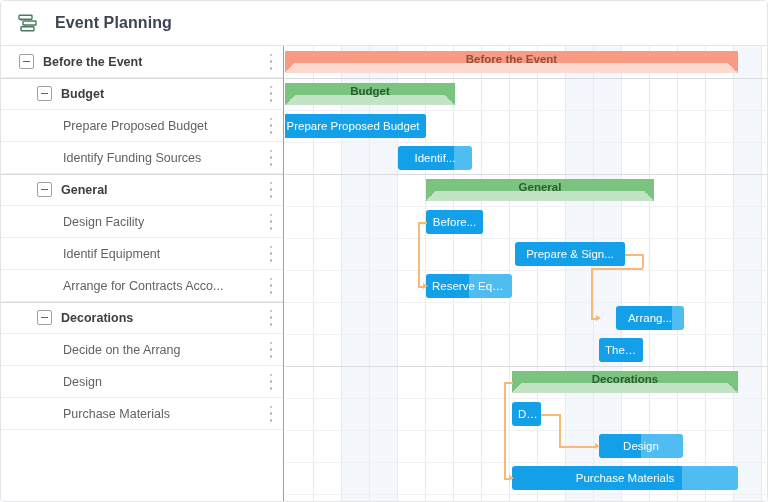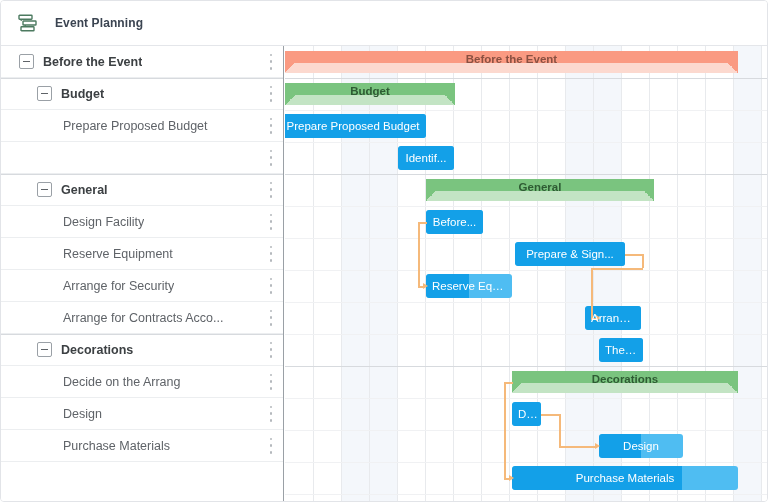--- a/index.html
+++ b/index.html
@@ -22,21 +22,21 @@
   #header {
     position: absolute; left:0; top:0; width:768px; height:45px;
     background:#ffffff;
     border-bottom: 1px solid #e4e6ea;
     display:flex; align-items:center;
     padding-left: 16px;
   }
   #header .app-icon { width:24px; height:24px; flex: 0 0 24px; }
   #header .title {
     margin-left: 14px;
-    font-size: 12px;
+    font-size: 16px;
     color: #3b4451;
     font-weight: 600;
     letter-spacing: .1px;
   }
 
   
   #tasklist {
     position:absolute; left:0; top:45px;
     width:283px; height:457px;
     background:#ffffff;
@@ -215,20 +215,21 @@
         <span class="indent" style="width: 62px;"></span>
         <span class="tw-label">Prepare Proposed Budget</span>
         <span class="kebab">
           <i></i>
           <i></i>
           <i></i>
         </span>
       </div>
       <div class="trow lvl2">
         <span class="indent" style="width: 62px;"></span>
+        <span class="tw-label">Identify Funding Sources</span>
         <span class="kebab">
           <i></i>
           <i></i>
           <i></i>
         </span>
       </div>
       <div class="trow lvl1 heavy-top">
         <span class="indent" style="width: 36px;"></span>
         <span class="expander"></span>
         <span class="tw-label">General</span>
@@ -242,30 +243,21 @@
         <span class="indent" style="width: 62px;"></span>
         <span class="tw-label">Design Facility</span>
         <span class="kebab">
           <i></i>
           <i></i>
           <i></i>
         </span>
       </div>
       <div class="trow lvl2">
         <span class="indent" style="width: 62px;"></span>
-        <span class="tw-label">Reserve Equipment</span>
-        <span class="kebab">
-          <i></i>
-          <i></i>
-          <i></i>
-        </span>
-      </div>
-      <div class="trow lvl2">
-        <span class="indent" style="width: 62px;"></span>
-        <span class="tw-label">Arrange for Security</span>
+        <span class="tw-label">Identif Equipment</span>
         <span class="kebab">
           <i></i>
           <i></i>
           <i></i>
         </span>
       </div>
       <div class="trow lvl2">
         <span class="indent" style="width: 62px;"></span>
         <span class="tw-label">Arrange for Contracts Acco...</span>
         <span class="kebab">
@@ -361,21 +353,21 @@
         <div class="top"></div>
         <div class="bot"></div>
         <div class="cap-l"></div>
         <div class="cap-r"></div>
         <div class="txt">Budget</div>
       </div>
       <div class="bar taskbar" style="left: -5px; width: 146px; top: 68px;">
         <div class="prog" style="width: 146px;"></div>
         <div class="txt">Prepare Proposed Budget</div>
       </div>
-      <div class="bar taskbar" style="left: 113px; width: 56px; top: 100px;">
+      <div class="bar taskbar" style="left: 113px; width: 74px; top: 100px;">
         <div class="prog" style="width: 56px;"></div>
         <div class="txt">Identif...</div>
       </div>
       <div class="bar sumbar sum-green" style="left: 141px; width: 228px; top: 133px;">
         <div class="top"></div>
         <div class="bot"></div>
         <div class="cap-l"></div>
         <div class="cap-r"></div>
         <div class="txt">General</div>
       </div>
@@ -384,21 +376,21 @@
         <div class="txt">Before...</div>
       </div>
       <div class="bar taskbar" style="left: 141px; width: 86px; top: 228px;">
         <div class="prog" style="width: 43px;"></div>
         <div class="txt">Reserve Equ...</div>
       </div>
       <div class="bar taskbar" style="left: 230px; width: 110px; top: 196px;">
         <div class="prog" style="width: 110px;"></div>
         <div class="txt">Prepare &amp; Sign...</div>
       </div>
-      <div class="bar taskbar" style="left: 300px; width: 56px; top: 260px;">
+      <div class="bar taskbar" style="left: 331px; width: 68px; top: 260px;">
         <div class="prog" style="width: 56px;"></div>
         <div class="txt">Arrang...</div>
       </div>
       <div class="bar taskbar" style="left: 314px; width: 44px; top: 292px;">
         <div class="prog" style="width: 44px;"></div>
         <div class="txt">Theme...</div>
       </div>
       <div class="bar sumbar sum-green" style="left: 227px; width: 226px; top: 325px;">
         <div class="top"></div>
         <div class="bot"></div>

